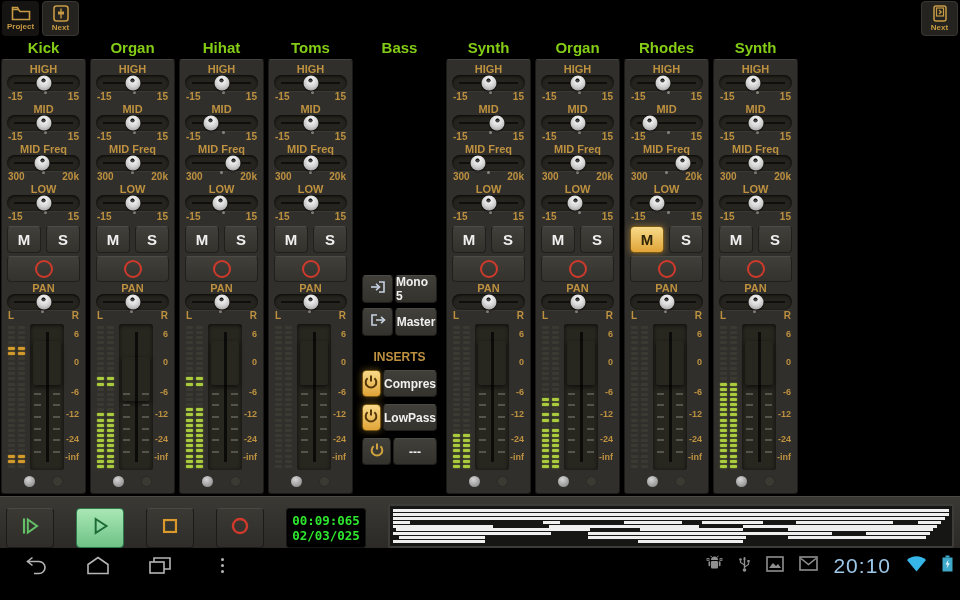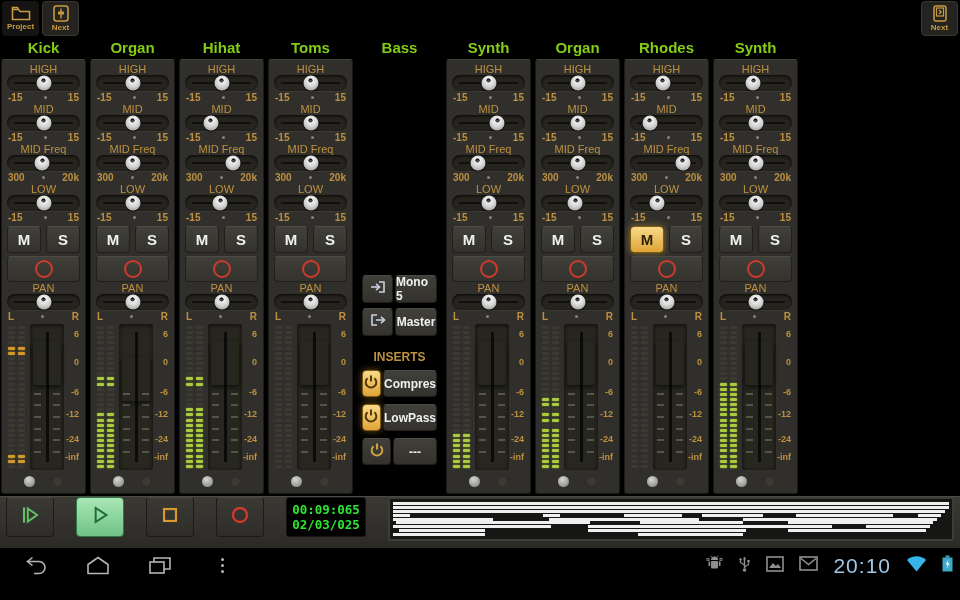--- a/index.html
+++ b/index.html
@@ -19,30 +19,30 @@
   .tb-btn svg{display:block;}
 
   
   .mixer{height:458px;background:#000;display:flex;}
   .strip{width:87px;margin-right:2px;display:flex;flex-direction:column;flex:none;}
   .strip-name{height:21px;color:#84cc16;font-weight:bold;font-size:15px;text-align:center;line-height:20px;}
   .strip-body{flex:1;background:#312f2b;border:1px solid #1b1a18;border-top-color:#44423d;border-radius:3px;
     margin:0 1px 2px;padding:3px 3px 2px;display:flex;flex-direction:column;box-sizing:border-box;}
   .strip-body.inspector{background:transparent;border-color:transparent;}
 
-  .eq-label{color:#bd9140;font-size:11px;font-weight:normal;text-align:center;height:12px;line-height:12px;}
+  .eq-label{color:#bd9140;font-size:11px;font-weight:bold;text-align:center;height:12px;line-height:12px;}
   .hslider{position:relative;height:16px;margin:0 2px;}
   .htrack{position:absolute;inset:0;background:#26241e;border-radius:8px;
     box-shadow:inset 0 1px 3px rgba(0,0,0,.85),0 1px 0 rgba(255,255,255,.05);}
   .hline{position:absolute;left:7px;right:7px;top:50%;height:2px;margin-top:-1px;background:#100f0d;}
   .thumb{position:absolute;top:50%;width:15px;height:15px;transform:translate(-50%,-50%);border-radius:50%;
     background:radial-gradient(circle at 50% 32%,#ffffff,#d2d2d2 52%,#8c8c8c);box-shadow:0 1px 2px rgba(0,0,0,.7);}
   .thumb::after{content:'';position:absolute;left:50%;top:20%;width:4px;height:4px;margin-left:-2px;border-radius:50%;
     background:#4a4a4a;box-shadow:inset 0 1px 1px #000;}
-  .vals{display:flex;justify-content:space-between;align-items:center;padding:0 3px;height:12px;
+  .vals{display:flex;justify-content:space-between;align-items:flex-start;padding:0 3px;height:12px;
     color:#bd9140;font-size:10px;font-weight:bold;}
   .cdot{width:3px;height:3px;border-radius:50%;background:#87857d;}
 
   .ms-row{display:flex;gap:5px;margin:3px 2px 0;height:27px;}
   .btn3d{background:linear-gradient(#403f3a,#33322d);border:1px solid #201f1c;border-top-color:#4c4b45;
     border-radius:4px;color:#f0f0f0;font-weight:bold;display:flex;align-items:center;justify-content:center;box-sizing:border-box;}
   .ms-row .btn3d{flex:1;font-size:15px;}
   .btn3d.active-amber{background:linear-gradient(#f8da8a,#e0a437);border-color:#7c5a12;color:#2f2405;
     box-shadow:0 0 7px rgba(242,185,70,.45);}
   .rec-row{margin:3px 2px 0;height:26px;}
@@ -80,21 +80,21 @@
   .route-label{flex:1;font-size:12px;}
   .inserts-title{color:#bd9140;font-weight:bold;font-size:12px;text-align:center;margin:9px 0 6px;}
   .insert-row{display:flex;gap:2px;height:27px;margin:0 1px 7px;}
   .pwr-btn{width:29px;color:#cfa23e;}
   .pwr-btn.on{background:linear-gradient(#f8da8a,#e0a437);border-color:#7c5a12;color:#54380a;
     box-shadow:0 0 7px rgba(242,185,70,.4);}
   .insert-label{flex:1;font-size:12px;}
 
   
   .transport{position:relative;height:52px;background:linear-gradient(#3a3934,#2b2a26);border-top:1px solid #4b4a44;
-    display:flex;align-items:flex-start;padding:0 6px;gap:22px;box-sizing:border-box;}
+    display:flex;align-items:flex-end;padding:0 6px;gap:22px;box-sizing:border-box;}
   .t-btn{width:48px;height:40px;background:linear-gradient(#3a3934,#2e2d29);border:1px solid #1c1b19;
     border-top-color:#4a4942;border-radius:4px;display:flex;align-items:center;justify-content:center;flex:none;box-sizing:border-box;}
   .t-btn.active{background:linear-gradient(#a9e7b5,#6fc287);border-color:#2e7a49;}
   .t-time{width:80px;height:40px;background:#000;border:1px solid #151515;border-radius:3px;flex:none;
     color:#2ee62e;font-family:"DejaVu Sans Mono",monospace;font-size:12.5px;font-weight:bold;
     display:flex;flex-direction:column;align-items:center;justify-content:center;line-height:15px;box-sizing:border-box;}
   .t-overview{flex:1;height:44px;background:#14141
 
 2;border:2px solid #3d3c38;border-radius:2px;position:relative;
     padding:3px 3px;display:flex;flex-direction:column;justify-content:space-between;box-sizing:border-box;background:#161614;}

